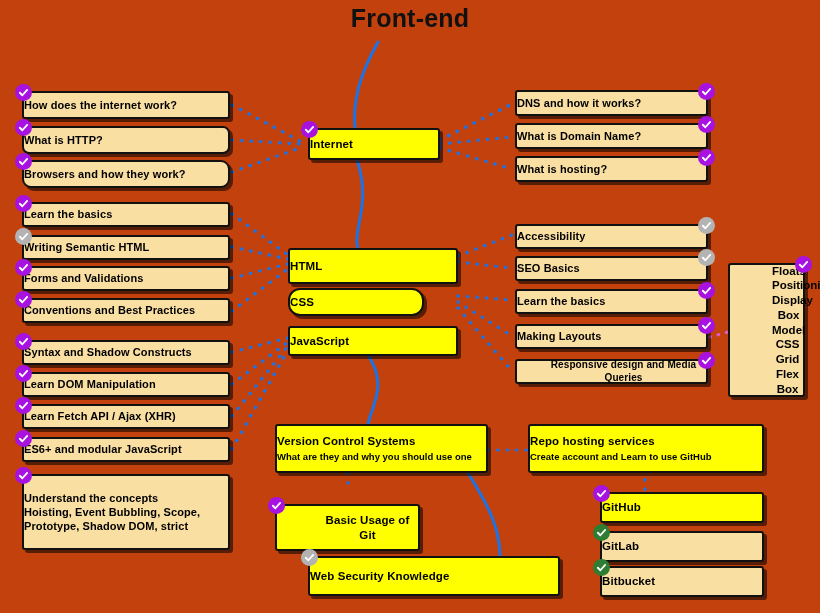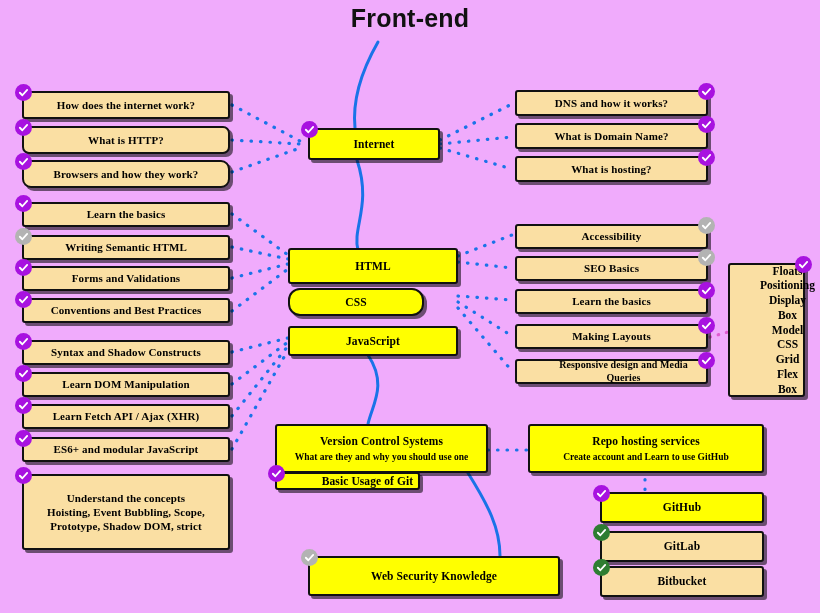--- a/index.html
+++ b/index.html
@@ -3,38 +3,37 @@
 <meta charset="utf-8">
 <title>Front-end Roadmap</title>
 <style>
   * { box-sizing: border-box; margin: 0; padding: 0; }
   html, body {
     width: 820px; height: 613px;
     background: #ffffff;
     font-family: "Liberation Sans", sans-serif;
     overflow: hidden;
   }
-  #stage { position: relative; width: 820px; height: 613px; background: #f0abfc; }
+  #stage { position: relative; width: 820px; height: 613px; background: #c2410c; }
 
   #wires { position: absolute; left: 0; top: 0; width: 820px; height: 613px; pointer-events: none; z-index: 1; }
 
   .node {
     position: absolute;
     z-index: 3;
     border: 2.5px solid #111111;
     border-radius: 3px;
     box-shadow: 3px 3px 0 rgba(0,0,0,0.55);
     display: flex;
     flex-direction: column;
-    align-items: center;
+    align-items: flex-start;
     justify-content: center;
     text-align: center;
     color: #000;
     line-height: 1.28;
-    font-family: Liberation Serif, serif;
   }
   .node.primary { background: #ffff00; }
   .node.sub     { background: #fadfa3; }
 
   .node .ttl { font-weight: bold; font-size: 11.5px; letter-spacing: .1px; }
   .node .sub-ttl { font-weight: bold; font-size: 11px; letter-spacing: .1px; }
   .node .desc { font-size: 9.5px; font-weight: bold; margin-top: 2px; }
   .node .ln { font-size: 11.5px; font-weight: bold; }
 
   .badge {
@@ -323,21 +322,21 @@
   <div class="node primary" style="left:275px; top:424px; width:213px; height:49px;">
     <div class="ttl">Version Control Systems</div>
     <div class="desc">What are they and why you should use one</div>
   </div>
 
   <div class="node primary" style="left:528px; top:424px; width:236px; height:49px;">
     <div class="ttl">Repo hosting services</div>
     <div class="desc">Create account and Learn to use GitHub</div>
   </div>
 
-  <div class="node primary" style="left:275px; top:472px; width:145px; height:18px;padding-left:40px;">
+  <div class="node primary" style="left:275px; top:504px; width:145px; height:47px;padding-left:40px;">
     <div class="ttl">Basic Usage of Git</div>
     <span class="badge done tl">
       <svg viewBox="0 0 24 24">
           <path d="M4 12.5l5.5 5.5L20 6.5" stroke="#fff" stroke-width="4" fill="none" stroke-linecap="round" stroke-linejoin="round"></path>
         </svg>
     </span>
   </div>
 
   <div class="node primary" style="left:308px; top:556px; width:252px; height:40px;">
     <div class="ttl">Web Security Knowledge</div>

